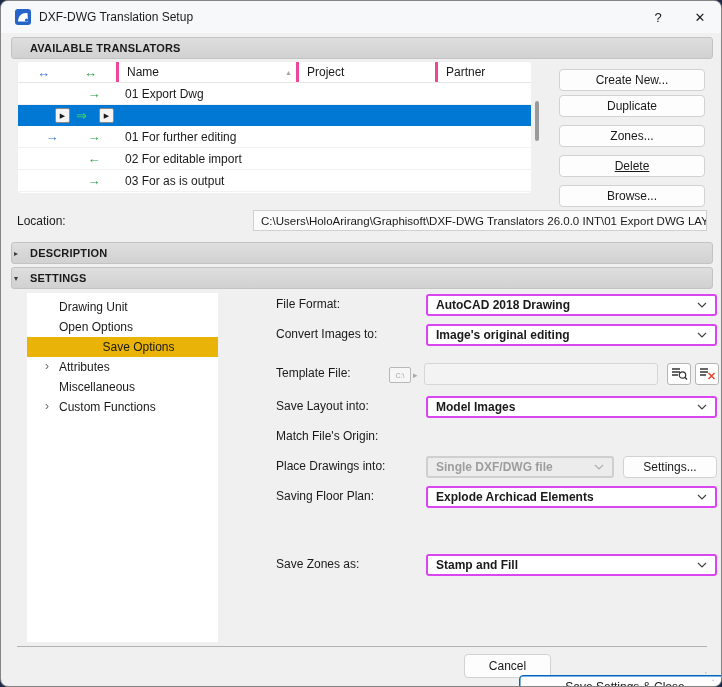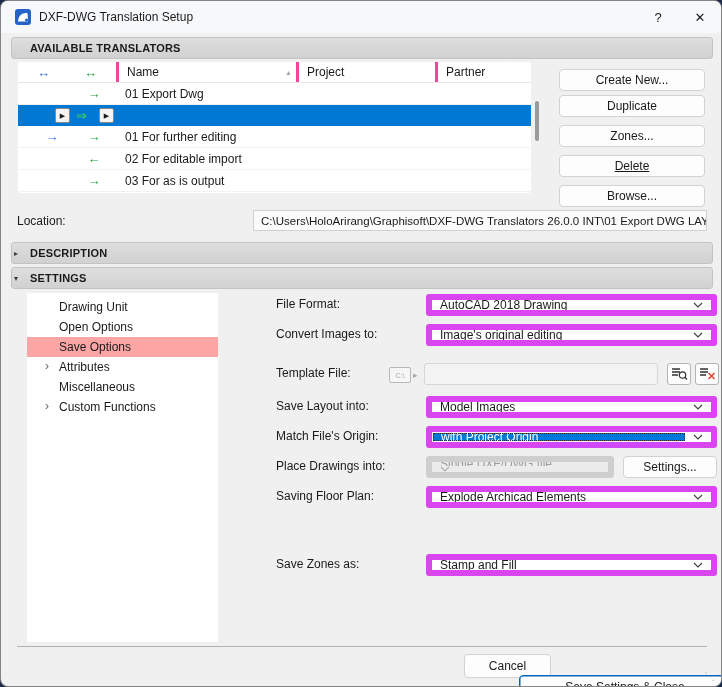--- a/index.html
+++ b/index.html
@@ -38,28 +38,28 @@
   .btn{background:#fdfdfd;border:1px solid #d2d2d2;border-radius:4px;font-size:12px;color:#1a1a1a;display:flex;align-items:center;justify-content:center;box-sizing:border-box;font-family:"Liberation Sans",sans-serif;}
   .side-btn{position:absolute;left:558px;width:146px;height:22px;}
   .btn.default{border:1px solid #0067c0;box-shadow:inset 0 0 0 .5px #0067c0;}
   
   .loc-label{position:absolute;left:16px;top:213px;font-size:12px;}
   .loc-field{position:absolute;left:252px;top:209px;width:454px;height:21px;background:#fbfbfb;border:1px solid #d0d0d0;box-sizing:border-box;display:flex;align-items:center;padding:0 7px;font-size:11.5px;white-space:nowrap;overflow:hidden;}
   
   .settings-body{position:absolute;left:10px;top:292px;width:613px;height:349px;}
   .tree{position:absolute;left:16px;top:0;width:191px;height:349px;background:#fff;}
   .tree-item{position:absolute;left:0;width:191px;height:20px;display:flex;align-items:center;font-size:12px;box-sizing:border-box;padding-left:32px;}
-  .tree-item.selected{background:#fca5a5;}
+  .tree-item.selected{background:#eab308;justify-content:center;}
   .tree-item .texp{position:absolute;left:18px;top:2px;font-size:12px;color:#6a6a6a;}
   .flabel{position:absolute;left:222px;font-size:12px;margin-left:43px;}
-  .combo{position:absolute;height:22px;background:#fff;border:6px solid #d946ef;border-radius:3px;box-sizing:border-box;display:flex;align-items:stretch;font-size:12px;}
+  .combo{position:absolute;height:22px;background:#fff;border:2px solid #d946ef;border-radius:3px;box-sizing:border-box;display:flex;align-items:stretch;font-size:12px;font-weight:bold;}
   .combo .val{flex:1;display:flex;align-items:center;padding:0 8px;white-space:nowrap;overflow:hidden;}
   .combo .chev{width:26px;display:flex;align-items:center;justify-content:center;}
   .combo.focused .val{background:#0078d4;color:#fff;margin:1px 0 1px 1px;outline:1px dotted #2b2b2b;outline-offset:-1px;}
-  .combo.disabled{background:#ececec;border-color:#cfcfcf;color:#9d9d9d;flex-direction:column;}
+  .combo.disabled{background:#ececec;border-color:#cfcfcf;color:#9d9d9d;}
   .tmpl-field{position:absolute;background:#f3f3f3;border:1px solid #d6d6d6;border-radius:3px;box-sizing:border-box;height:22px;}
   .sq-btn{position:absolute;width:24px;height:22px;background:#fdfdfd;border:1px solid #b5b5b5;border-radius:3px;box-sizing:border-box;display:flex;align-items:center;justify-content:center;}
   .drive-ico{position:absolute;display:flex;align-items:center;color:#b0b0b0;}
   .drive-box{width:20px;height:14px;border:1px solid #b8b8b8;border-radius:2px;font-size:7px;display:flex;align-items:center;justify-content:center;color:#a8a8a8;background:#f6f6f6;}
   .drive-arrow{font-size:9px;margin-left:2px;color:#a8a8a8;}
   
   .divider{position:absolute;left:16px;top:645px;width:690px;height:1px;background:#b2b2b2;}
   .grip{position:absolute;right:6px;bottom:3px;font-size:11px;color:#b5b5b5;}
 </style>
 </head>
@@ -261,28 +261,20 @@
     <div class="combo" style="left:415px;top:103px;width:291px;">
       <span class="val">Model Images</span>
       <span class="chev">
           <svg width="10" height="6" viewBox="0 0 10 6">
             <path d="M1 1 L5 5 L9 1" stroke="#444" fill="none" stroke-width="1.2"></path>
           </svg>
         </span>
     </div>
 
     <span class="flabel" style="top:136px;">Match File's Origin:</span>
-    <div class="combo focused" style="left:415px;top:133px;width:291px;">
-      <span class="val">with Project Origin</span>
-      <span class="chev">
-          <svg width="10" height="6" viewBox="0 0 10 6">
-            <path d="M1 1 L5 5 L9 1" stroke="#444" fill="none" stroke-width="1.2"></path>
-          </svg>
-        </span>
-    </div>
 
     <span class="flabel" style="top:166px;">Place Drawings into:</span>
     <div class="combo disabled" style="left:415px;top:163px;width:188px;">
       <span class="val">Single DXF/DWG file</span>
       <span class="chev">
           <svg width="10" height="6" viewBox="0 0 10 6">
             <path d="M1 1 L5 5 L9 1" stroke="#b0b0b0" fill="none" stroke-width="1.2"></path>
           </svg>
         </span>
     </div>

